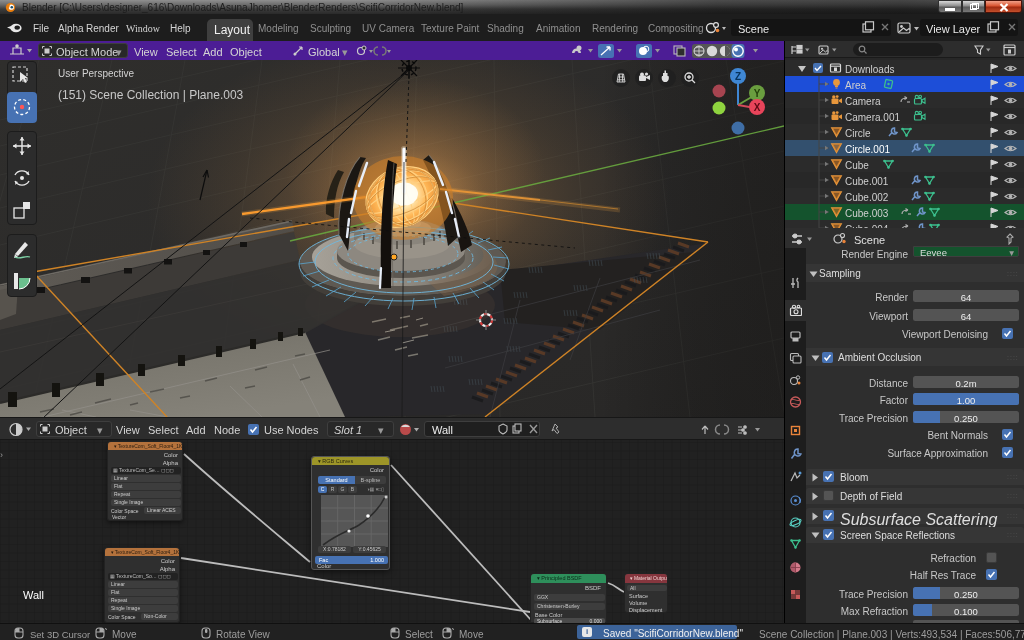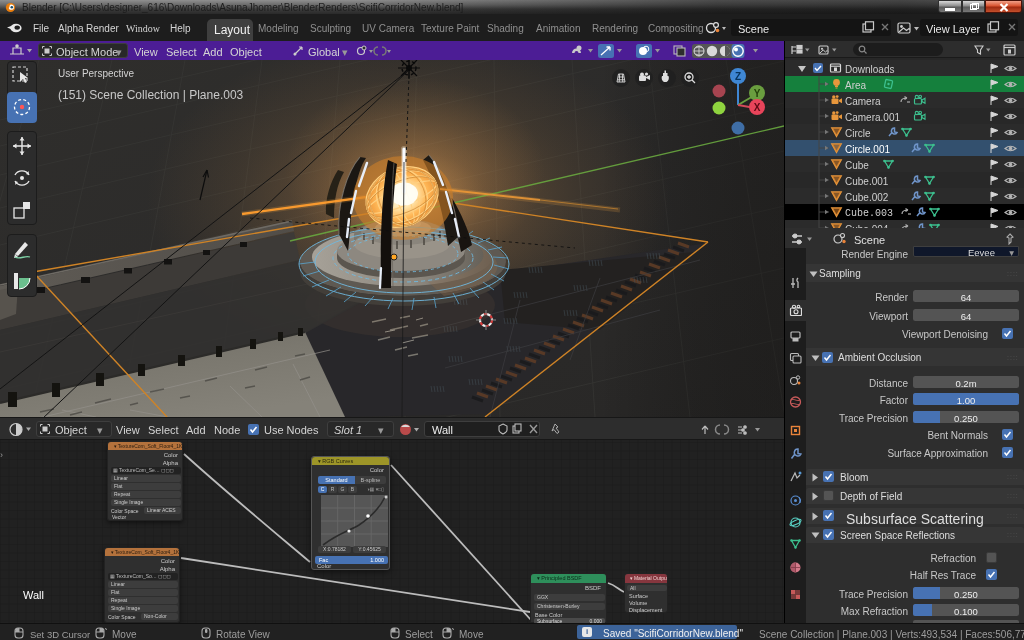--- a/index.html
+++ b/index.html
@@ -865,21 +865,21 @@
         </svg>
         <div class="abs" style="left:60px;top:4px;font-size:10px;color:#cfcfcf;">Downloads</div>
         <svg class="abs" style="left:203px;top:3px" width="12" height="11">
           <path d="M3 1 L3 10 M3 1 L10 3.5 L3 6" fill="#d5d5d5" stroke="#d5d5d5" stroke-width="1"></path>
         </svg>
         <svg class="abs" style="left:219px;top:3px" width="13" height="11">
           <path d="M1 5.5 Q6.5 1 12 5.5 Q6.5 10 1 5.5 Z" fill="none" stroke="#b5b5b5" stroke-width="1.2"></path>
           <circle cx="6.5" cy="5.5" r="1.8" fill="#b5b5b5"></circle>
         </svg>
       </div>
-      <div class="abs" style="left:0;top:35px;width:239px;height:16px;background:#15803d;overflow:hidden;">
+      <div class="abs" style="left:0;top:35px;width:239px;height:16px;background:#1d4ed8;overflow:hidden;">
         <svg class="abs" style="left:30px;top:0" width="16" height="16">
           <path d="M4 0 L4 16 M4 8 L14 8" stroke="#454545" stroke-width="1"></path>
           <path d="M10 5.8 l3.5 2.2 l-3.5 2.2 z" fill="#777"></path>
         </svg>
         <svg class="abs" style="left:45px;top:2px" width="13" height="12" viewBox="0 0 13 12">
           <circle cx="6.5" cy="4.5" r="3.4" fill="#e8973c"></circle>
           <path d="M5 8.5 l3 0 M5.5 10 l2 0" stroke="#e8973c" stroke-width="1.2"></path>
         </svg>
         <div class="abs" style="left:60px;top:4px;font-size:10px;color:#cfcfcf;">Area</div>
         <svg class="abs" style="left:97px;top:2px" width="13" height="12" viewBox="0 0 13 12">
@@ -1075,21 +1075,21 @@
           <circle cx="6.5" cy="9.5" r="1.3" fill="#3cbf8e"></circle>
         </svg>
         <svg class="abs" style="left:203px;top:3px" width="12" height="11">
           <path d="M3 1 L3 10 M3 1 L10 3.5 L3 6" fill="#d5d5d5" stroke="#d5d5d5" stroke-width="1"></path>
         </svg>
         <svg class="abs" style="left:219px;top:3px" width="13" height="11">
           <path d="M1 5.5 Q6.5 1 12 5.5 Q6.5 10 1 5.5 Z" fill="none" stroke="#b5b5b5" stroke-width="1.2"></path>
           <circle cx="6.5" cy="5.5" r="1.8" fill="#b5b5b5"></circle>
         </svg>
       </div>
-      <div class="abs" style="left:0;top:163px;width:239px;height:16px;background:#000000;overflow:hidden;font-family:Liberation Mono, monospace;">
+      <div class="abs" style="left:0;top:163px;width:239px;height:16px;background:#14532d;overflow:hidden;">
         <svg class="abs" style="left:30px;top:0" width="16" height="16">
           <path d="M4 0 L4 16 M4 8 L14 8" stroke="#454545" stroke-width="1"></path>
           <path d="M10 5.8 l3.5 2.2 l-3.5 2.2 z" fill="#777"></path>
         </svg>
         <svg class="abs" style="left:45px;top:2px" width="13" height="12" viewBox="0 0 13 12">
           <path d="M2 2 L11 2 L6.5 10 Z" fill="none" stroke="#e8973c" stroke-width="1.6"></path>
           <path d="M2 2 L11 2 L6.5 10 Z" fill="#c47425" opacity="0.6"></path>
         </svg>
         <div class="abs" style="left:60px;top:4px;font-size:10px;color:#cfcfcf;">Cube.003</div>
         <svg class="abs" style="left:115px;top:2px" width="13" height="12" viewBox="0 0 13 12">
@@ -1162,21 +1162,21 @@
     <circle cx="9.5" cy="3.5" r="2" fill="#2e2e2e" stroke="#ccc" stroke-width="1.1"></circle>
     <circle cx="11" cy="9.5" r="1.7" fill="#e8833a"></circle>
   </svg>
   <div class="txt abs" style="left:69px;top:7px;color:#e0e0e0;">Scene</div>
   <svg class="abs" style="left:219px;top:5px" width="12" height="12" viewBox="0 0 12 12">
     <path d="M6 1 l3 3 l-2 1 l0 4 l-2 2 l0 -6 l-2 -1 z" fill="none" stroke="#aaa" stroke-width="1.1"></path>
   </svg>
 
   <div id="propcontent">
       <div class="abs" style="right:116px;top:21px;font-size:10px;color:#c8c8c8;">Render Engine</div>
-      <div class="abs" style="left:128px;top:18px;width:106px;height:11px;background:#0f172a;border:1px solid #3e3e3e;border-radius:0 0 2px 2px;color:#ddd;font-size:9.5px;padding-left:48px;"><span style="padding-left:6px;">Eevee</span><span style="position:absolute;right:4px;color:#999;">▾</span></div>
+      <div class="abs" style="left:128px;top:18px;width:106px;height:11px;background:#14532d;border:1px solid #3e3e3e;border-radius:0 0 2px 2px;color:#ddd;font-size:9.5px;"><span style="padding-left:6px;">Eevee</span><span style="position:absolute;right:4px;color:#999;">▾</span></div>
       <div class="abs" style="left:21px;top:36px;width:218px;height:18px;background:#353535;"></div>
       <svg class="abs" style="left:24px;top:42px" width="9" height="8">
         <path d="M0.5 1.5 l8 0 l-4 5.5 z" fill="#c0c0c0"></path>
       </svg>
       <div class="abs" style="left:34px;top:40px;font-size:10px;color:#dedede;">Sampling</div>
       <div class="abs" style="left:222px;top:42px;width:10px;height:8px;color:#555;font-size:7px;letter-spacing:1px;">::::</div>
       <div class="abs" style="right:116px;top:64px;font-size:10px;color:#c8c8c8;">Render</div>
       <div class="abs" style="left:128px;top:62px;width:106px;height:12px;background:#545454;border-radius:2.5px;overflow:hidden;">
         <div class="abs" style="left:0;top:2px;width:106px;text-align:center;font-size:9.5px;color:#eee;">64</div>
       </div>
@@ -1241,21 +1241,21 @@
       <div class="abs" style="left:55px;top:263px;font-size:10px;color:#dedede;">Depth of Field</div>
       <div class="abs" style="left:222px;top:264px;width:10px;height:8px;color:#555;font-size:7px;letter-spacing:1px;">::::</div>
       <div class="abs" style="left:21px;top:280px;width:218px;height:16px;background:#363636;border-radius:3px 3px 0 0;"></div>
       <svg class="abs" style="left:26px;top:284px" width="8" height="9">
         <path d="M1.5 0.5 l5.5 4 l-5.5 4 z" fill="#c0c0c0"></path>
       </svg>
       <div class="abs" style="left:38px;top:282px;width:11px;height:11px;background:#4772b3;border-radius:2px;"></div>
       <svg class="abs" style="left:38px;top:282px" width="11" height="11">
         <path d="M2.5 5.5 l2 2.5 l4 -5" stroke="#fff" stroke-width="1.5" fill="none"></path>
       </svg>
-      <div class="abs" style="left:61px;top:283px;font-size:14px;color:#dedede;">Subsurface Scattering</div>
+      <div class="abs" style="left:55px;top:283px;font-size:16px;color:#dedede;font-style:italic;">Subsurface Scattering</div>
       <div class="abs" style="left:222px;top:284px;width:10px;height:8px;color:#555;font-size:7px;letter-spacing:1px;">::::</div>
       <div class="abs" style="left:21px;top:299px;width:218px;height:16px;background:#363636;border-radius:3px 3px 0 0;"></div>
       <svg class="abs" style="left:26px;top:303px" width="9" height="8">
         <path d="M0.5 1.5 l8 0 l-4 5.5 z" fill="#c0c0c0"></path>
       </svg>
       <div class="abs" style="left:38px;top:301px;width:11px;height:11px;background:#4772b3;border-radius:2px;"></div>
       <svg class="abs" style="left:38px;top:301px" width="11" height="11">
         <path d="M2.5 5.5 l2 2.5 l4 -5" stroke="#fff" stroke-width="1.5" fill="none"></path>
       </svg>
       <div class="abs" style="left:55px;top:302px;font-size:10px;color:#dedede;">Screen Space Reflections</div>

